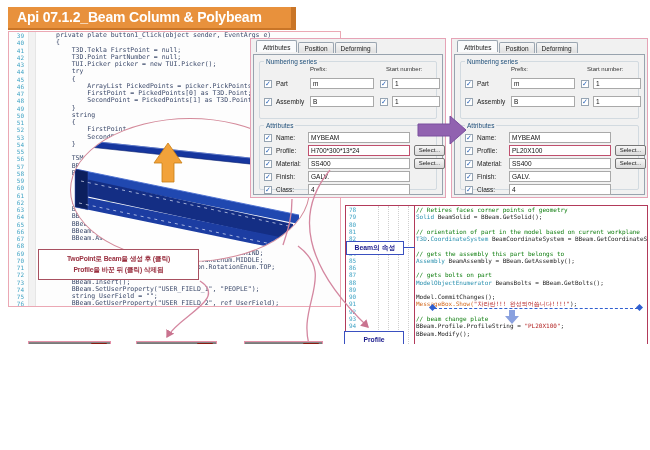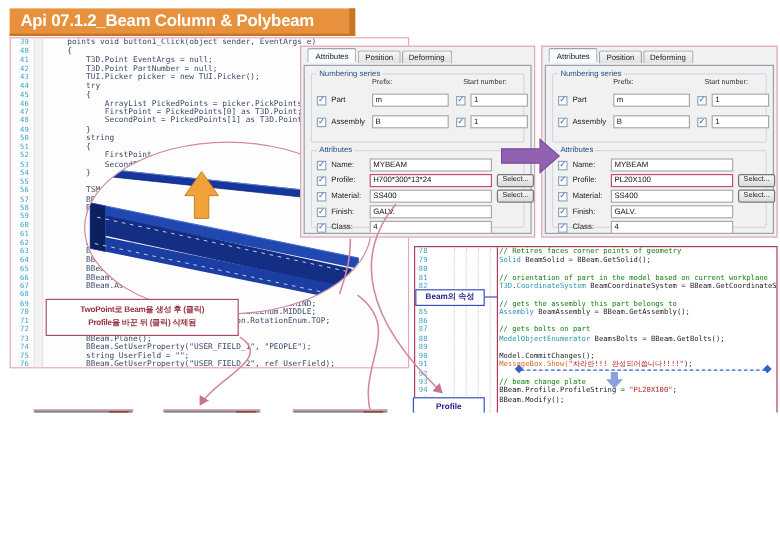--- a/index.html
+++ b/index.html
@@ -114,23 +114,23 @@
 </style>
 </head>
 <body>
 
 <div class="page">
 
   <div class="banner">Api 07.1.2_Beam Column &amp; Polybeam</div>
 
   <div class="editor">
     <div id="editor-lines">
-        <div class="eline"><span class="lnum">39</span><span class="ltext">points void button1_Click(object sender, EventArgs e)</span></div>
+        <div class="eline"><span class="lnum">39</span><span class="ltext">private plate button1_Click(object sender, EventArgs e)</span></div>
         <div class="eline"><span class="lnum">40</span><span class="ltext">{</span></div>
-        <div class="eline"><span class="lnum">41</span><span class="ltext">    T3D.Point EventArgs = null;</span></div>
+        <div class="eline"><span class="lnum">41</span><span class="ltext">    T3D.Tekla FirstPoint = null;</span></div>
         <div class="eline"><span class="lnum">42</span><span class="ltext">    T3D.Point PartNumber = null;</span></div>
         <div class="eline"><span class="lnum">43</span><span class="ltext">    TUI.Picker picker = new TUI.Picker();</span></div>
         <div class="eline"><span class="lnum">44</span><span class="ltext">    try</span></div>
         <div class="eline"><span class="lnum">45</span><span class="ltext">    {</span></div>
         <div class="eline"><span class="lnum">46</span><span class="ltext">        ArrayList PickedPoints = picker.PickPoints(Tekla.Struc</span></div>
         <div class="eline"><span class="lnum">47</span><span class="ltext">        FirstPoint = PickedPoints[0] as T3D.Point;</span></div>
         <div class="eline"><span class="lnum">48</span><span class="ltext">        SecondPoint = PickedPoints[1] as T3D.Point;</span></div>
         <div class="eline"><span class="lnum">49</span><span class="ltext">    }</span></div>
         <div class="eline"><span class="lnum">50</span><span class="ltext">    string</span></div>
         <div class="eline"><span class="lnum">51</span><span class="ltext">    {</span></div>
@@ -148,21 +148,21 @@
         <div class="eline"><span class="lnum">63</span><span class="ltext">    BBeam.Finish = "GALV.";</span></div>
         <div class="eline"><span class="lnum">64</span><span class="ltext">    BBeam.PartNumber.Prefix = "m";</span></div>
         <div class="eline"><span class="lnum">65</span><span class="ltext">    BBeam.PartNumber.StartNumber = 1;</span></div>
         <div class="eline"><span class="lnum">66</span><span class="ltext">    BBeam.AssemblyNumber.Prefix = "B";</span></div>
         <div class="eline"><span class="lnum">67</span><span class="ltext">    BBeam.AssemblyNumber.StartNumber = 1;</span></div>
         <div class="eline"><span class="lnum">68</span><span class="ltext"></span></div>
         <div class="eline"><span class="lnum">69</span><span class="ltext">    BBeam.Position.Depth = Position.DepthEnum.BEHIND;</span></div>
         <div class="eline"><span class="lnum">70</span><span class="ltext">    BBeam.Position.Plane = Position.PlaneEnum.MIDDLE;</span></div>
         <div class="eline"><span class="lnum">71</span><span class="ltext">    BBeam.Position.Rotation = Position.RotationEnum.TOP;</span></div>
         <div class="eline"><span class="lnum">72</span><span class="ltext"></span></div>
-        <div class="eline"><span class="lnum">73</span><span class="ltext">    BBeam.Plane();</span></div>
+        <div class="eline"><span class="lnum">73</span><span class="ltext">    BBeam.Insert();</span></div>
         <div class="eline"><span class="lnum">74</span><span class="ltext">    BBeam.SetUserProperty("USER_FIELD_1", "PEOPLE");</span></div>
         <div class="eline"><span class="lnum">75</span><span class="ltext">    string UserField = "";</span></div>
         <div class="eline"><span class="lnum">76</span><span class="ltext">    BBeam.GetUserProperty("USER_FIELD_2", ref UserField);</span></div>
       </div>
     <div class="fold-strip"></div>
   </div>
 
   <div class="inset">
     <svg width="240" height="144" viewBox="0 0 240 144">
       <line x1="0" y1="88" x2="58" y2="80" stroke="#A9C9A9" stroke-width="1"></line>

